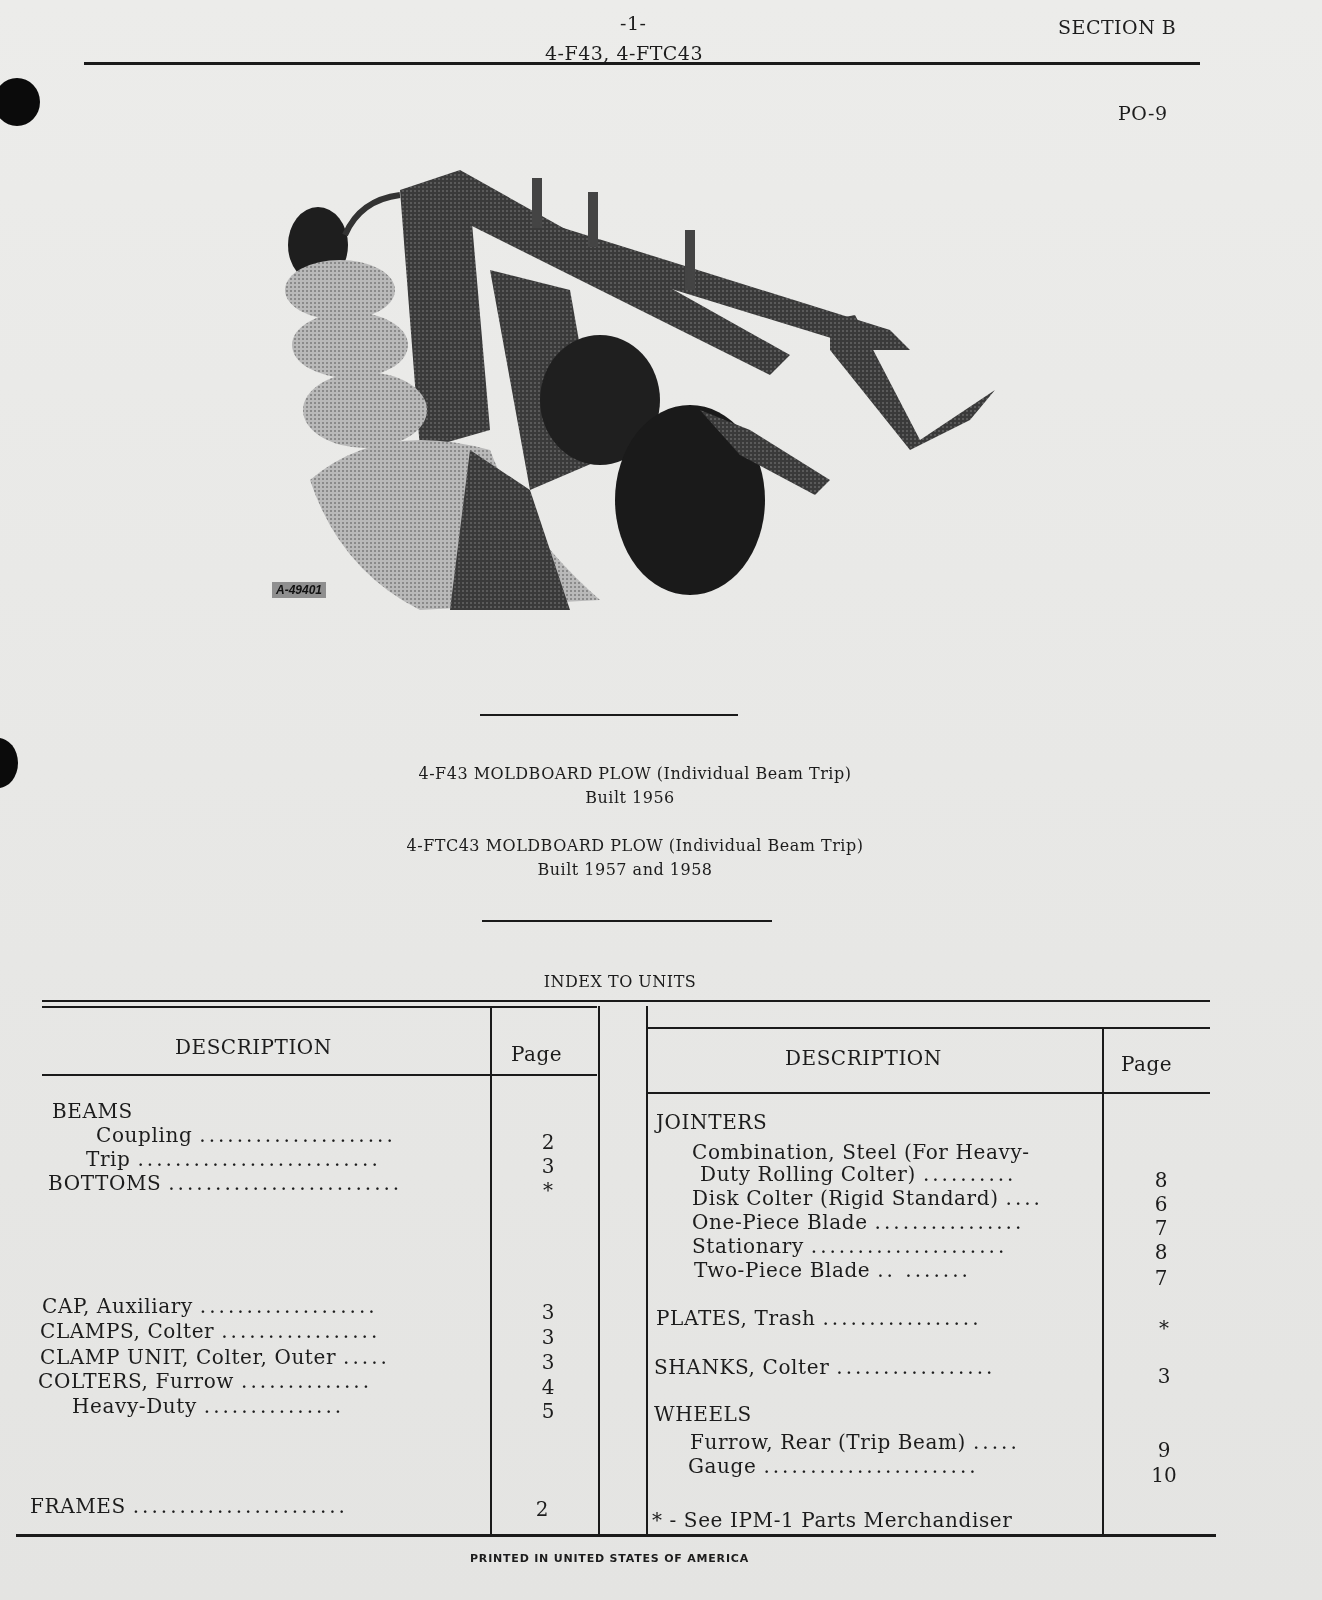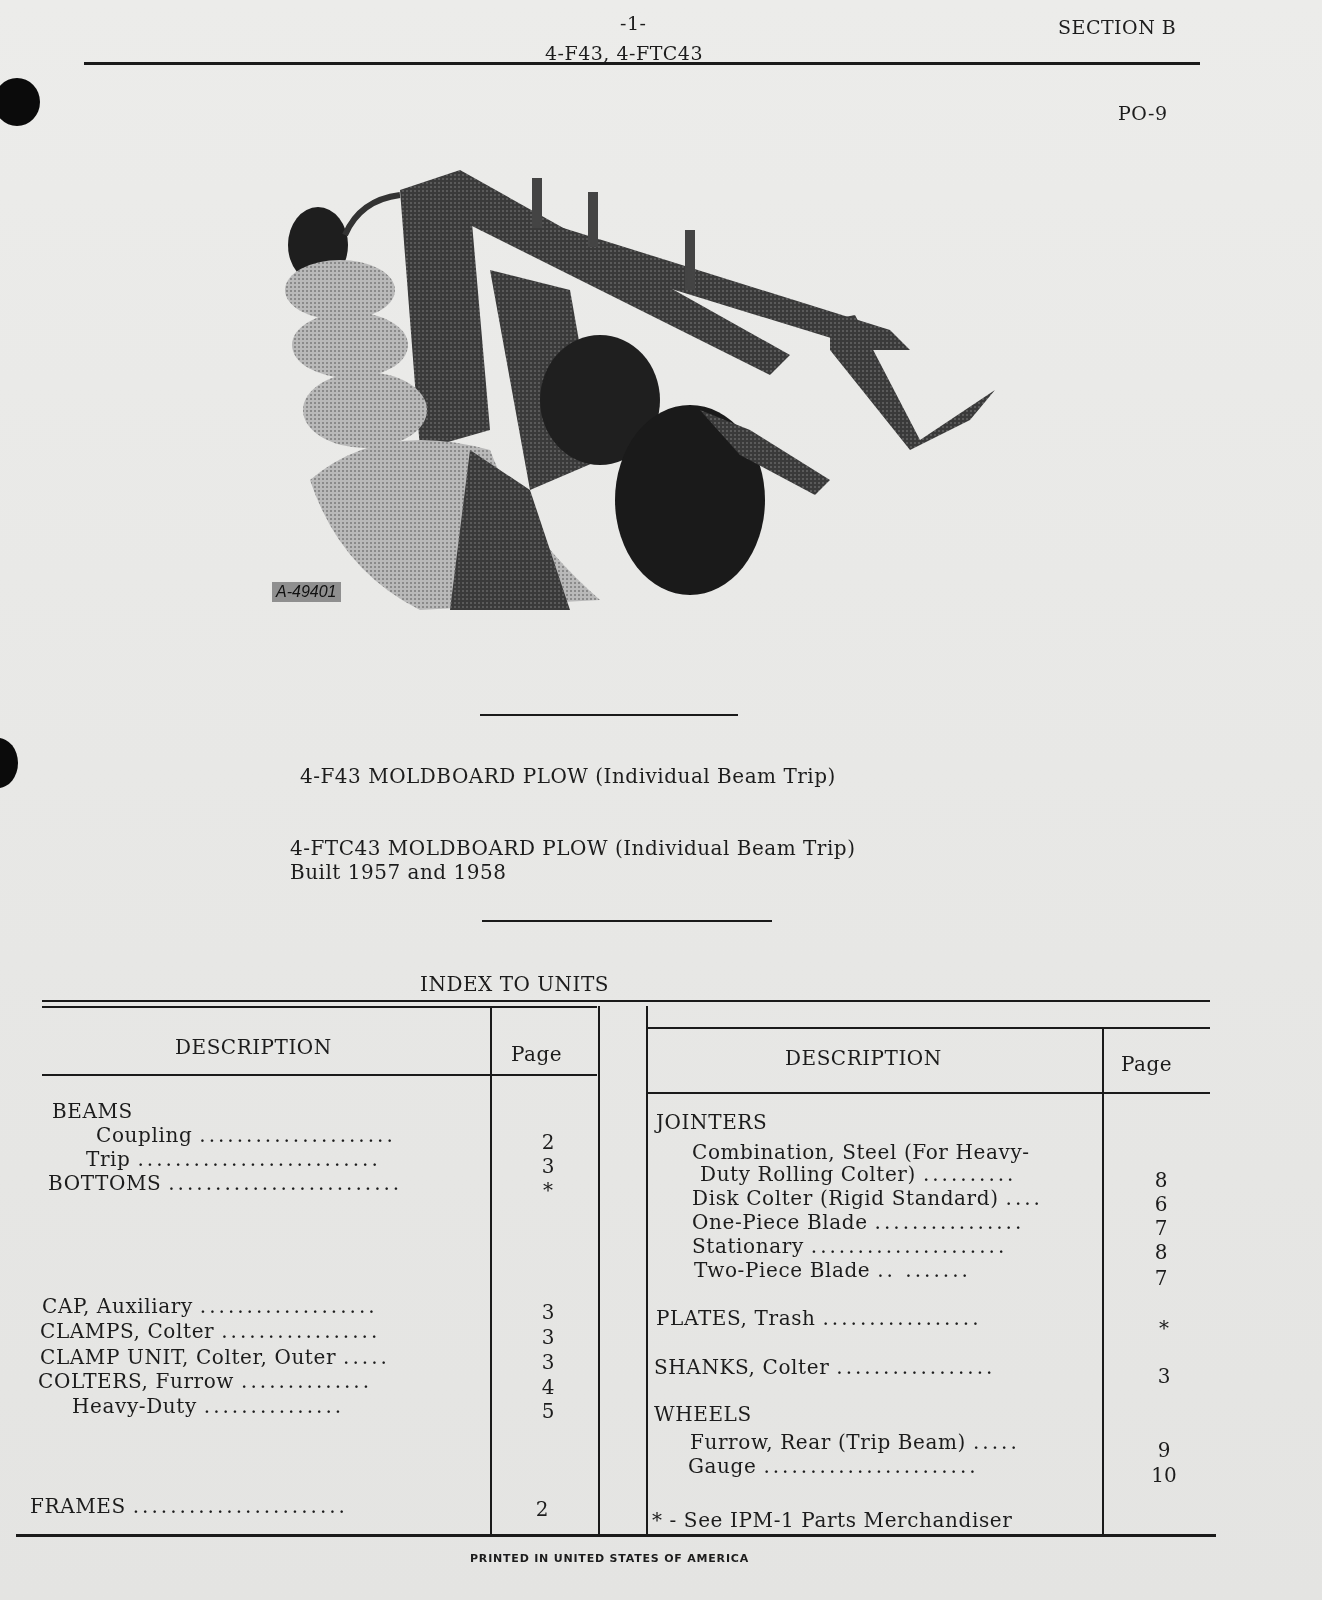--- a/index.html
+++ b/index.html
@@ -9,29 +9,29 @@
     font-family:"DejaVu Serif", "Liberation Serif", serif;
     color:#1c1c1c;
   }
   .page { position:absolute; left:0; top:0; width:1322px; height:1600px;
     background: linear-gradient(180deg,#ececea 0%,#e7e7e5 60%,#e4e4e2 100%); }
   .abs { position:absolute; }
   .punch { position:absolute; background:#0b0b0b; border-radius:50%; }
   .hr { position:absolute; background:#1a1a1a; }
   .hdr { font-size:19px; letter-spacing:0.5px; }
   .caption { font-size:20px; letter-spacing:0.3px; white-space:nowrap; }
-  .title { font-size:20px; white-space:nowrap; letter-spacing:0.5px; }
+  .title { font-size:16px; text-align:center; white-space:nowrap; letter-spacing:0.5px; }
   .vline { position:absolute; width:2px; background:#1a1a1a; }
   .th { position:absolute; font-size:20px; letter-spacing:0.5px; }
   .row { position:absolute; font-size:20px; white-space:nowrap; letter-spacing:0.6px; }
   .dots { letter-spacing:3px; }
   .pg { position:absolute; font-size:20px; text-align:center; width:40px; }
   .footer { font-family:"DejaVu Sans","Liberation Sans",sans-serif; font-size:11px; font-weight:bold; letter-spacing:0.8px; }
   .photo-tag { position:absolute; background:#8f8f8f; color:#111; font-family:"Liberation Sans",sans-serif;
-    font-style:italic; font-weight:normal; font-size:16px; padding:1px 4px; }
+    font-style:italic; font-weight:bold; font-size:12px; padding:1px 4px; }
 </style>
 </head>
 <body>
 
 <div class="page">
 
   <div class="punch" style="left:-6px;top:78px;width:46px;height:48px;"></div>
   <div class="punch" style="left:-22px;top:738px;width:40px;height:50px;"></div>
 
   <div class="abs hdr" style="left:620px;top:12px;">-1-</div>
@@ -76,20 +76,21 @@
       <ellipse cx="420" cy="350" rx="75" ry="95" fill="#1a1a1a"></ellipse>
       <polygon points="430,260 480,280 560,330 545,345 470,305" fill="url(#ht)"></polygon>
       <polygon points="200,300 260,340 300,460 180,460" fill="url(#ht)"></polygon>
     </svg>
     <div class="photo-tag" style="left:2px;top:432px;">A-49401</div>
   </div>
 
   <div class="hr" style="left:480px;top:714px;width:258px;height:2px;"></div>
 
   <div class="abs title" style="left:300px;top:764px;width:670px;">4-F43 MOLDBOARD PLOW (Individual Beam Trip)</div>
+  <div class="abs title" style="left:300px;top:788px;width:660px;">Built 1956</div>
   <div class="abs title" style="left:290px;top:836px;width:690px;">4-FTC43 MOLDBOARD PLOW (Individual Beam Trip)</div>
   <div class="abs title" style="left:290px;top:860px;width:670px;">Built 1957 and 1958</div>
   <div class="hr" style="left:482px;top:920px;width:290px;height:2px;"></div>
 
   <div class="abs title" style="left:420px;top:972px;width:400px;">INDEX TO UNITS</div>
 
   <div class="hr" style="left:42px;top:1000px;width:1168px;height:2px;"></div>
   <div class="hr" style="left:42px;top:1006px;width:555px;height:2px;"></div>
   <div class="hr" style="left:646px;top:1027px;width:564px;height:2px;"></div>
   <div class="hr" style="left:42px;top:1074px;width:555px;height:2px;"></div>

